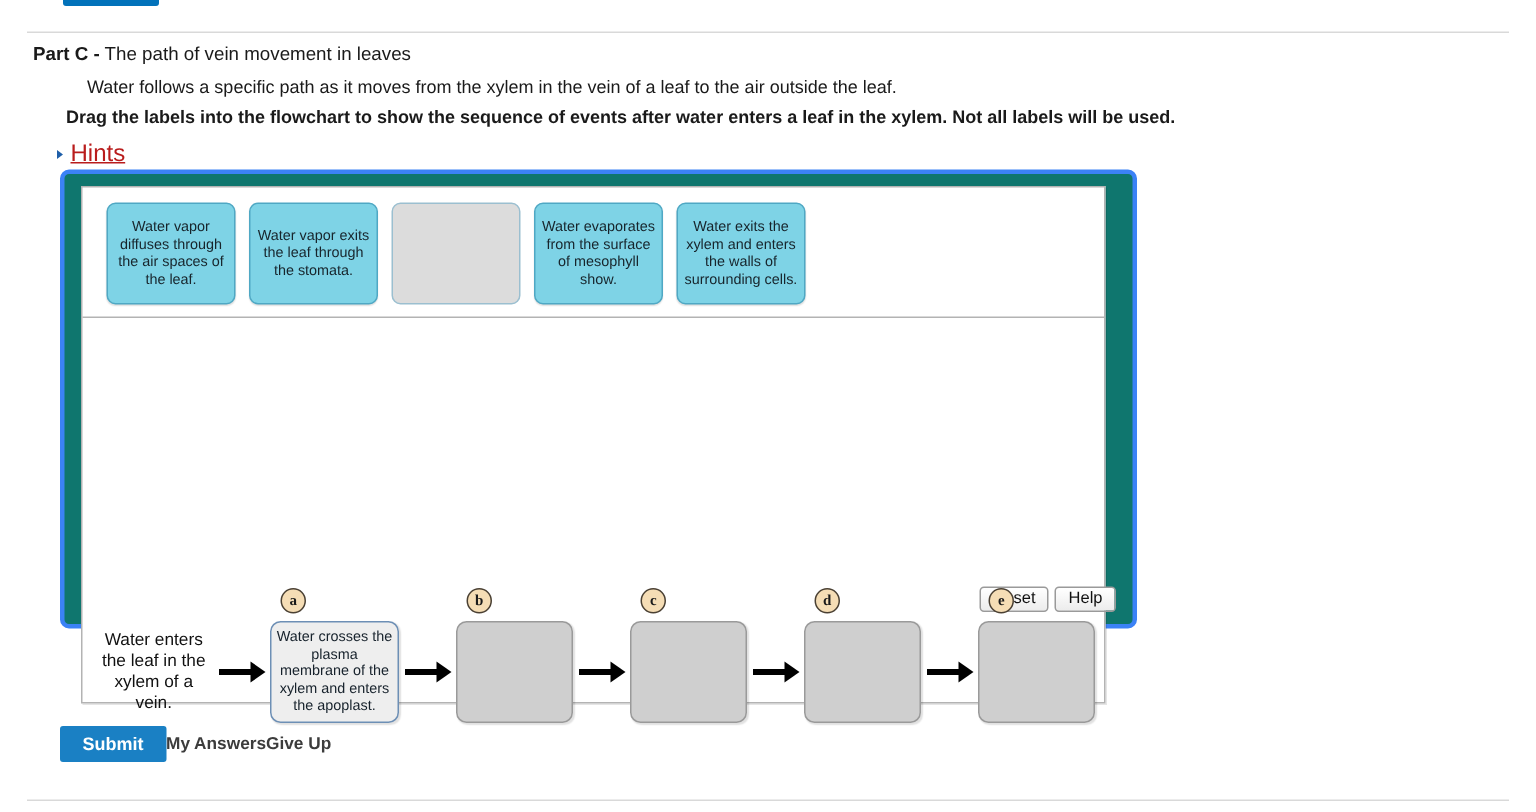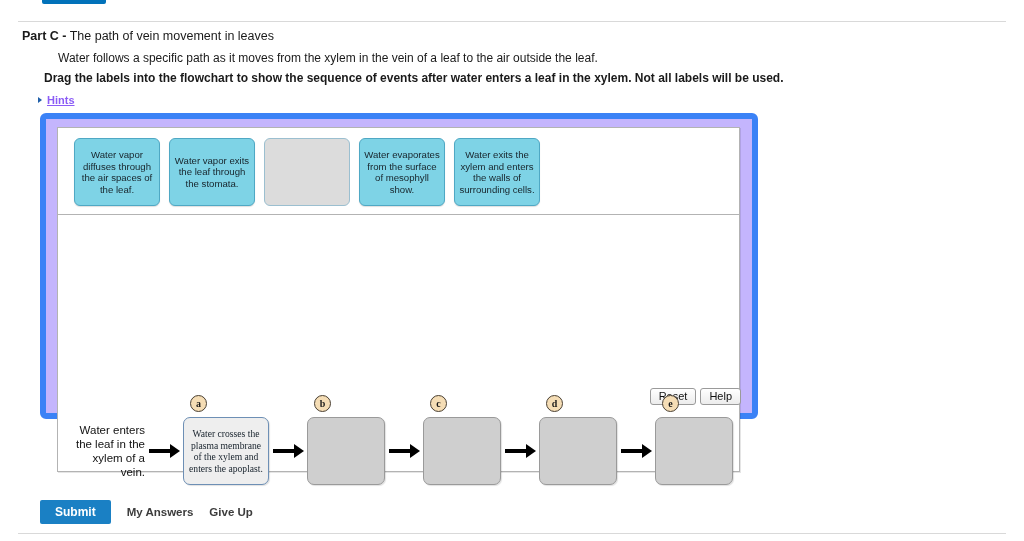--- a/index.html
+++ b/index.html
@@ -85,36 +85,36 @@
     gap: 5px;
   }
   .hints-arrow {
     width: 0; height: 0;
     border-left: 4px solid #1f5fa9;
     border-top: 3.5px solid transparent;
     border-bottom: 3.5px solid transparent;
     display: block;
   }
   .hints-link {
-    font-size: 11px;
-    font-weight: bold;
-    color: #8b5cf6;
+    font-size: 16px;
+    font-weight: normal;
+    color: #b91c1c;
     text-decoration: underline;
     cursor: pointer;
   }
 
   
   .answer-panel {
     position: absolute;
     left: 40px;
     top: 113px;
     width: 718px;
     height: 306px;
-    background: #c4b5fd;
-    border: 6px solid #3b82f6;
+    background: #0f766e;
+    border: 3px solid #3b82f6;
     border-radius: 6px;
   }
 
   
   .drag-canvas {
     position: absolute;
     left: 11px;
     top: 8px;
     width: 683px;
     height: 345px;
@@ -176,21 +176,21 @@
     left: 8px;
     top: 190px;
     width: 667px;
     height: 90px;
     display: flex;
     align-items: center;
   }
 
   .start-text {
     width: 84px;
-    text-align: right;
+    text-align: center;
     font-size: 11.5px;
     line-height: 14px;
     color: #111;
   }
 
   .arrow {
     width: 38px;
     height: 16px;
     position: relative;
     flex: none;
@@ -249,21 +249,20 @@
     display: flex;
     align-items: center;
     justify-content: center;
     text-align: center;
     padding: 2px 3px;
     font-size: 9.6px;
     line-height: 11.5px;
     color: #16212b;
     cursor: move;
     user-select: none;
-    font-family: Liberation Serif, serif;
   }
   .drop-slot.w-wide { width: 86px; }
 
   
   .panel-footer {
     position: absolute;
     right: 11px;
     bottom: 8px;
     display: flex;
     gap: 4px;
@@ -279,24 +278,23 @@
     border: 1px solid #9a9a9a;
     border-radius: 3px;
     cursor: pointer;
     line-height: 15px;
   }
 
   
   .action-row {
     position: absolute;
     left: 40px;
-    top: 500px;
-    display: flex;
-    align-items: center;
-    gap: 16px;
+    top: 484px;
+    display: flex;
+    align-items: center;
   }
   .submit-btn {
     background: #1a80c4;
     color: #ffffff;
     font-size: 12px;
     font-weight: bold;
     border: none;
     border-radius: 2px;
     padding: 5px 15px;
     cursor: pointer;

